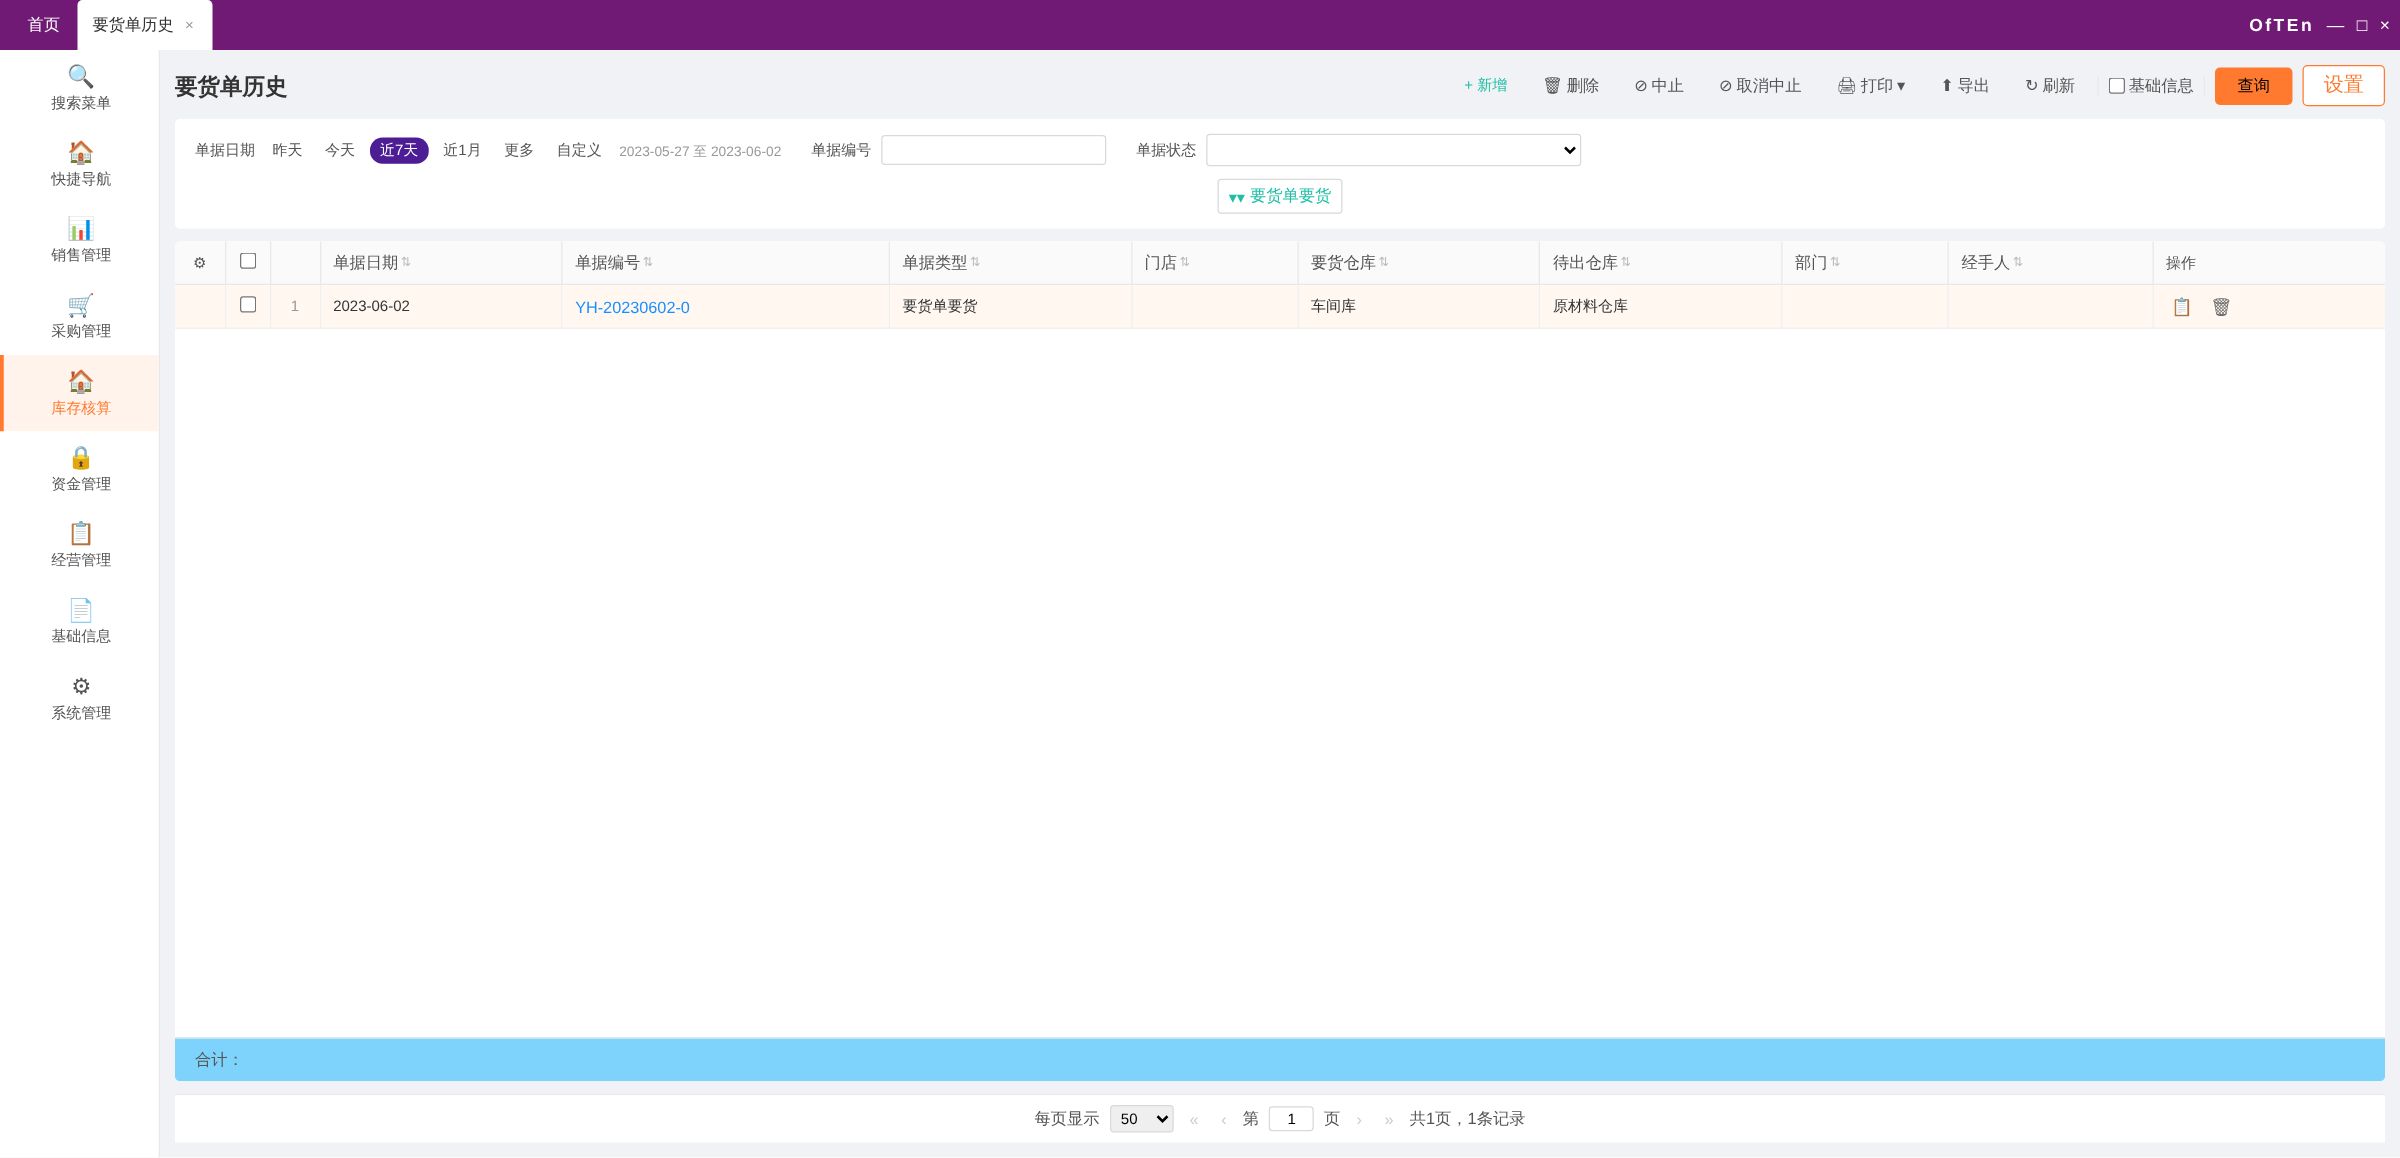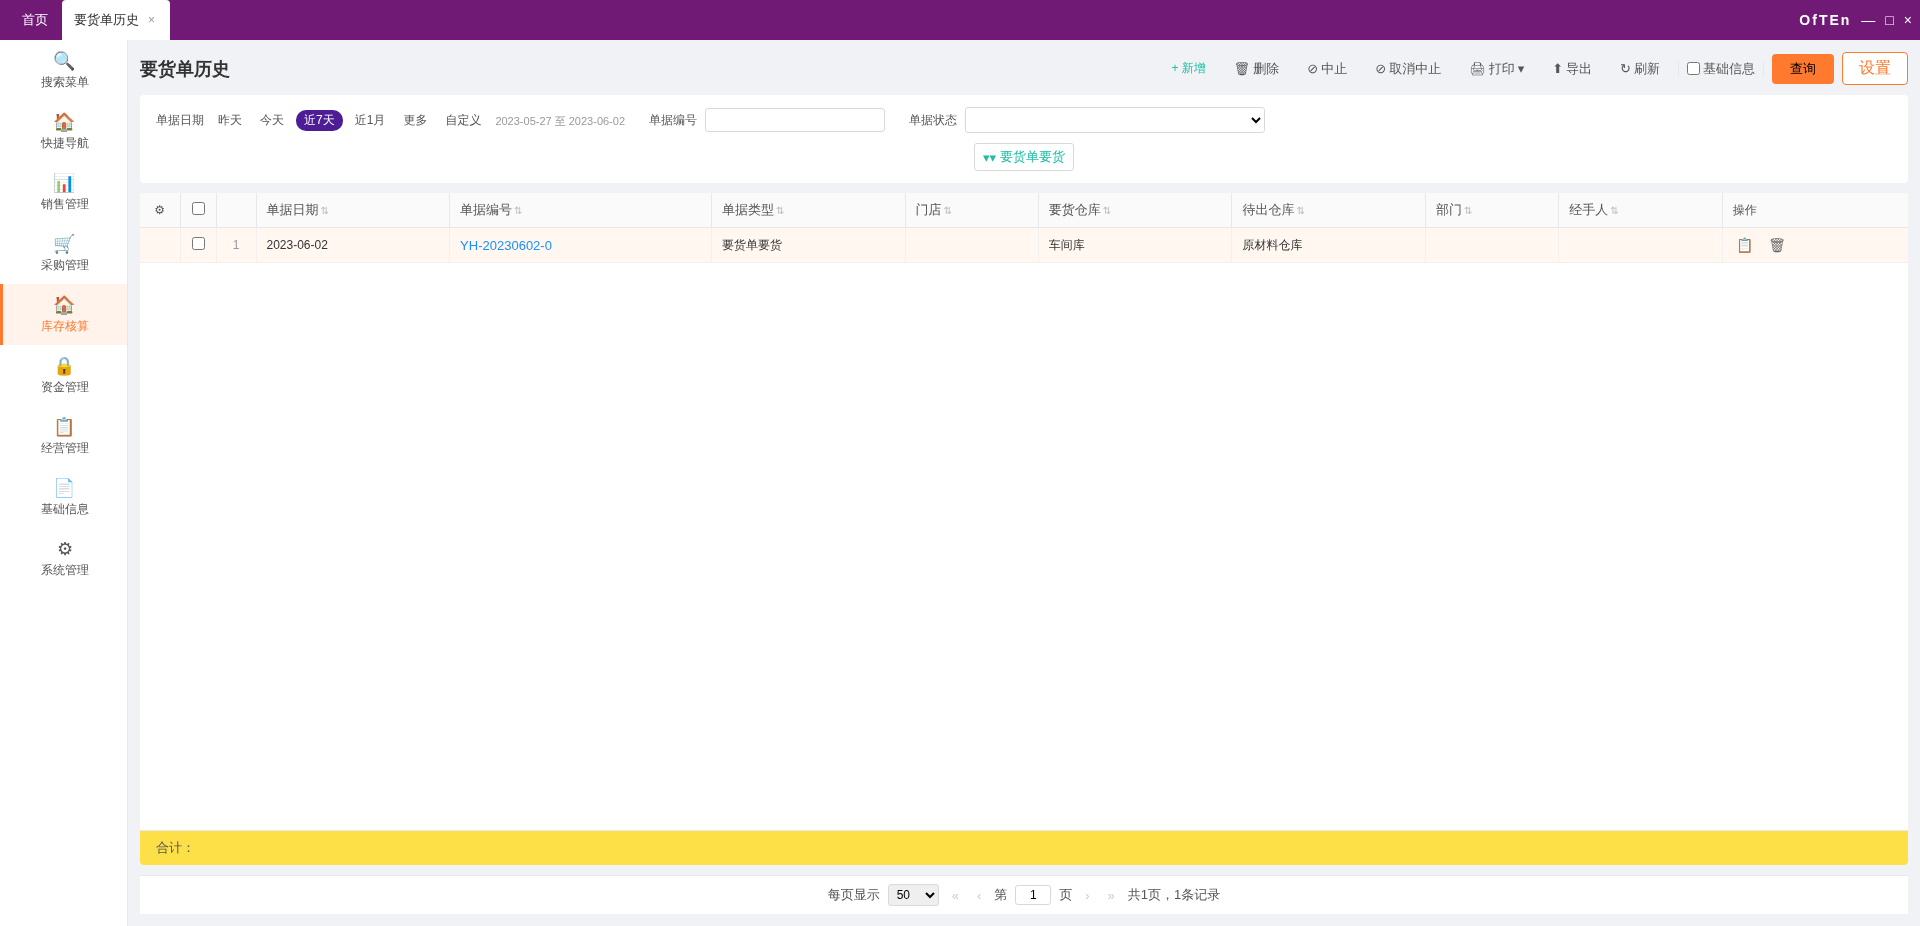--- a/index.html
+++ b/index.html
@@ -317,21 +317,21 @@
       padding: 2px 4px;
       border-radius: 3px;
     }
 
     
     .table-footer-summary {
       padding: 8px 16px;
       border-top: 1px solid #e8e8e8;
       font-size: 12px;
       color: #555;
-      background: #fde047;
+      background: #7dd3fc;
     }
 
     
     .pagination-bar {
       background: #fff;
       border-top: 1px solid #e8e8e8;
       padding: 8px 16px;
       display: flex;
       align-items: center;
       justify-content: center;

